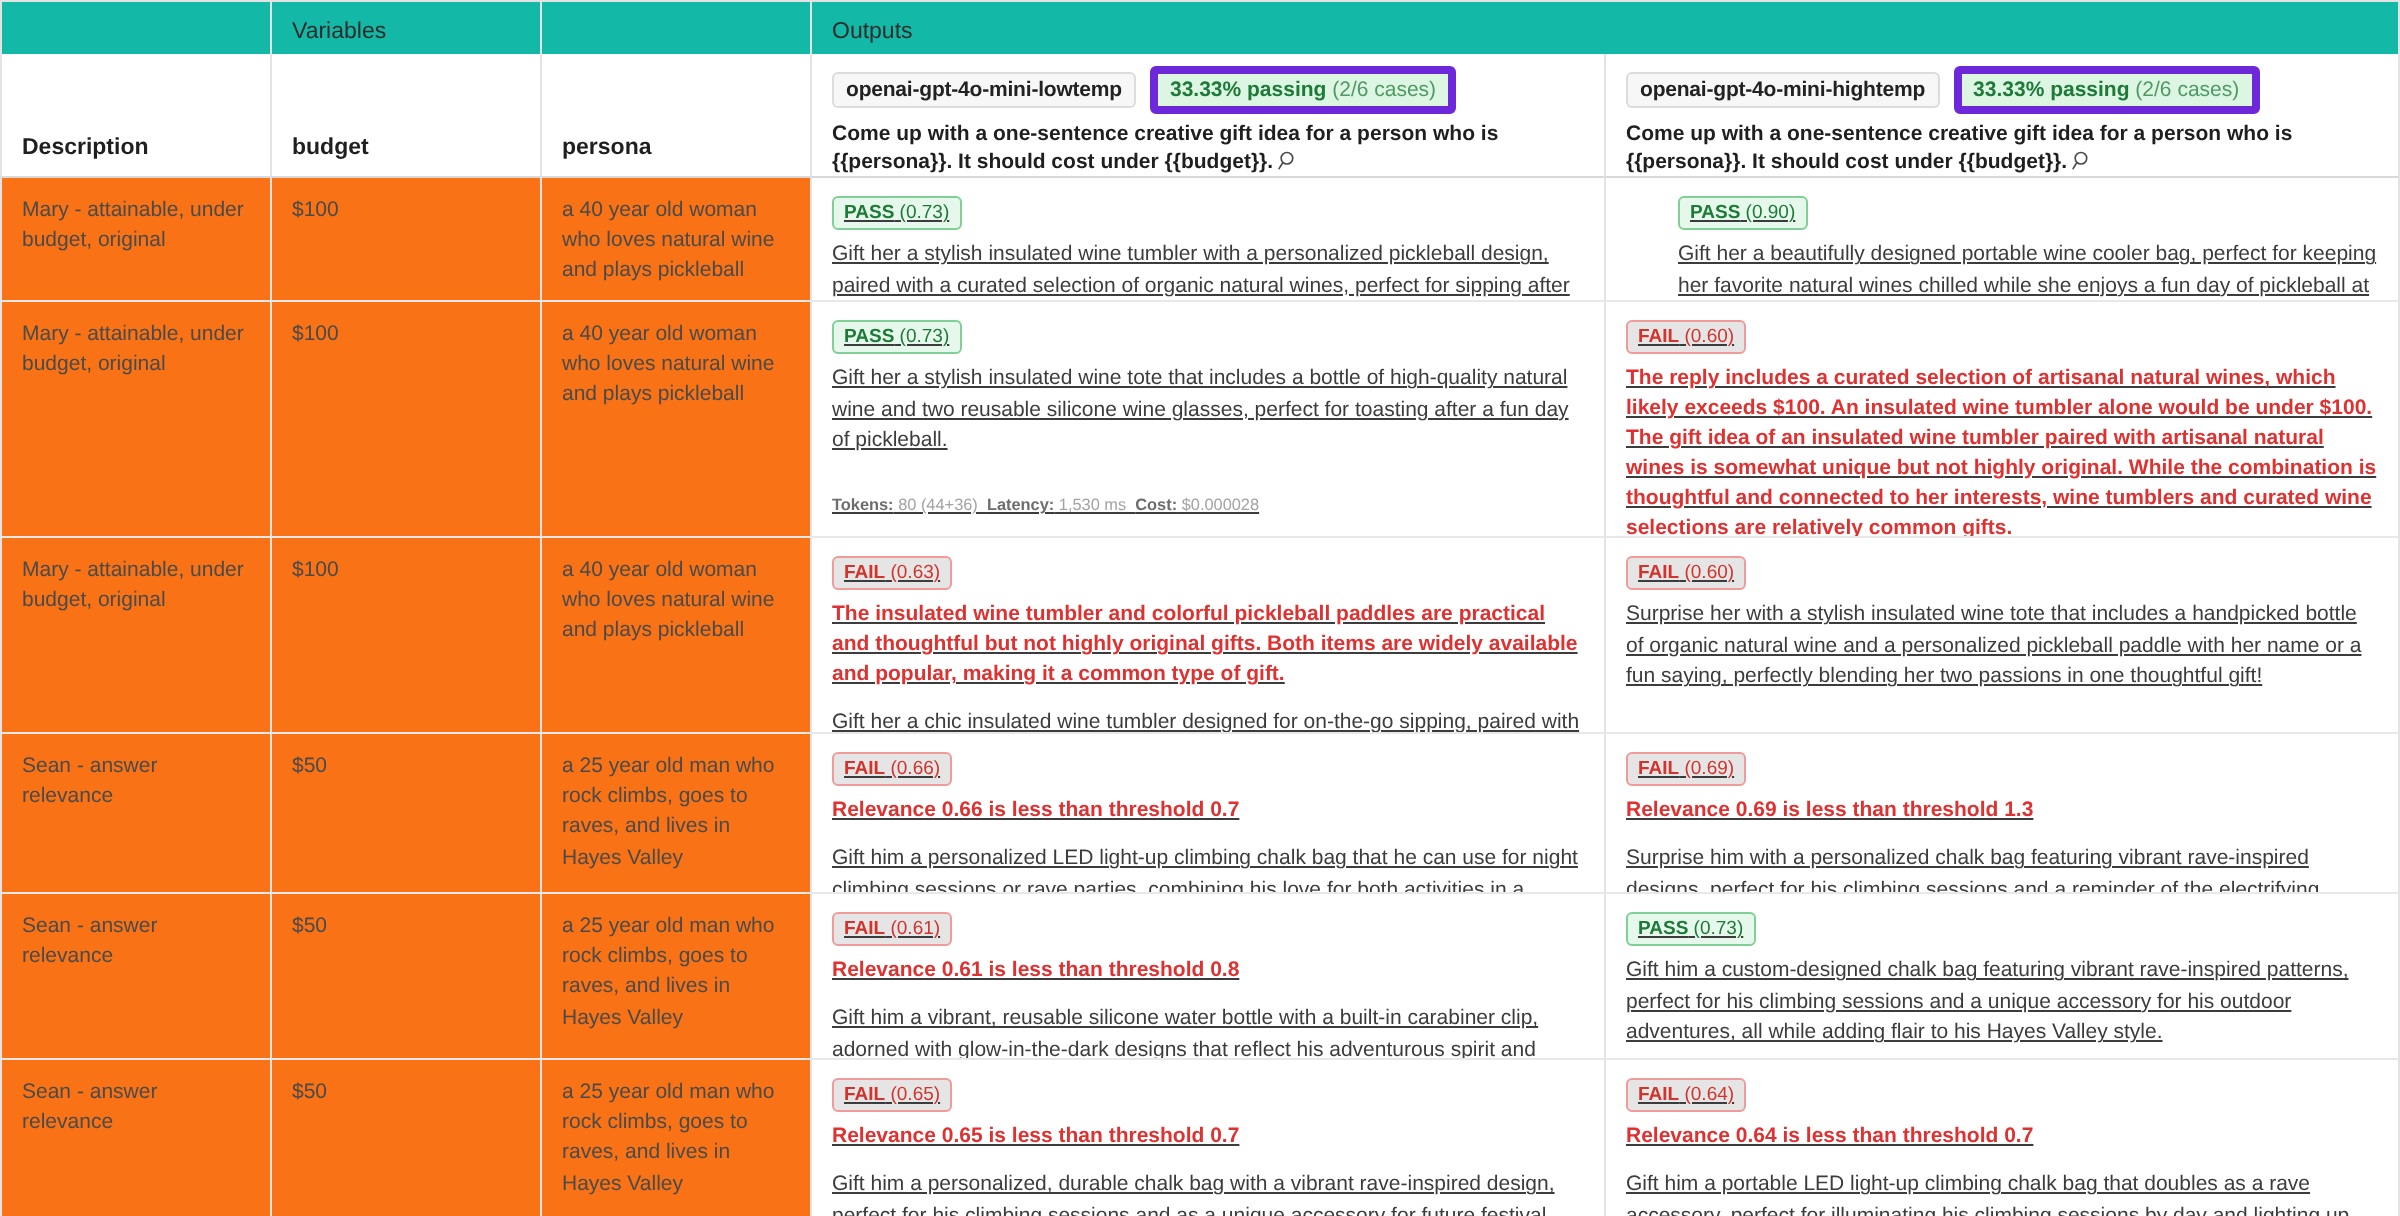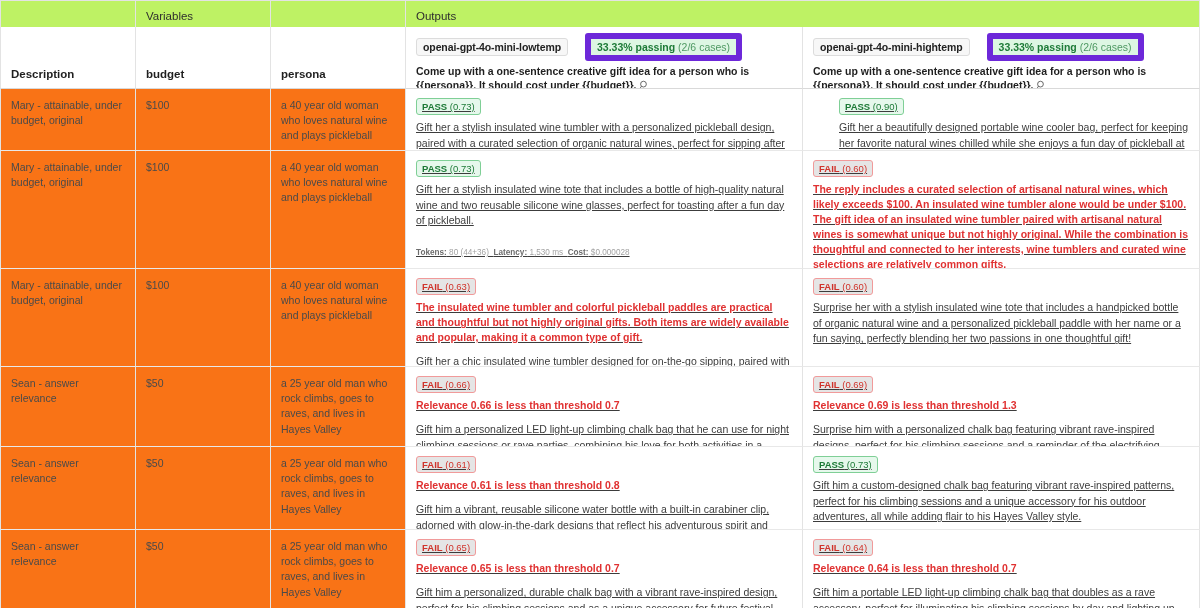--- a/index.html
+++ b/index.html
@@ -19,21 +19,21 @@
     border-top: 1px solid #e3e3e3;
   }
 
   
   .group-cell {
     border-left: 1px solid #e3e3e3;
     border-bottom: 0;
     padding: 9px 10px 0 10px;
     font-size: 11.5px;
     color: #2d2d2d;
-    background: #bef264;
+    background: #14b8a6;
     min-height: 26px;
   }
   .group-cell.first { border-left: 1px solid #e3e3e3; }
   .group-cell.last-edge { border-right: 1px solid #e3e3e3; }
   .group-span-outputs { grid-column: 4 / 6; }
 
   
   .colhead {
     border-left: 1px solid #e3e3e3;
     border-bottom: 1px solid #d9d9d9;
@@ -55,35 +55,35 @@
     padding: 6px 10px 6px 10px;
     height: 62px;
     display: flex;
     flex-direction: column;
     justify-content: flex-start;
     gap: 3px;
     overflow: hidden;
   }
   .provider-head.edge-right { border-right: 1px solid #e3e3e3; }
 
-  .chiprow { display: flex; align-items: center; gap: 17px; }
+  .chiprow { display: flex; align-items: center; gap: 7px; }
   .chip-model {
     display: inline-block;
     border: 1px solid #dcdcdc;
     background: #f7f7f7;
     border-radius: 3px;
     padding: 2px 6px;
     font-size: 10.5px;
     font-weight: bold;
     color: #222;
     letter-spacing: -0.1px;
   }
   .chip-pass {
     display: inline-block;
-    border: 6px solid #6d28d9;
+    border: 4px solid #6d28d9;
     background: #ddf6e3;
     border-radius: 3px;
     padding: 2px 6px;
     font-size: 10.5px;
     color: #1d7a37;
   }
   .chip-pass b { font-weight: bold; }
   .chip-pass .muted { color: #4f9963; font-weight: normal; }
 
   .prompt-line {

